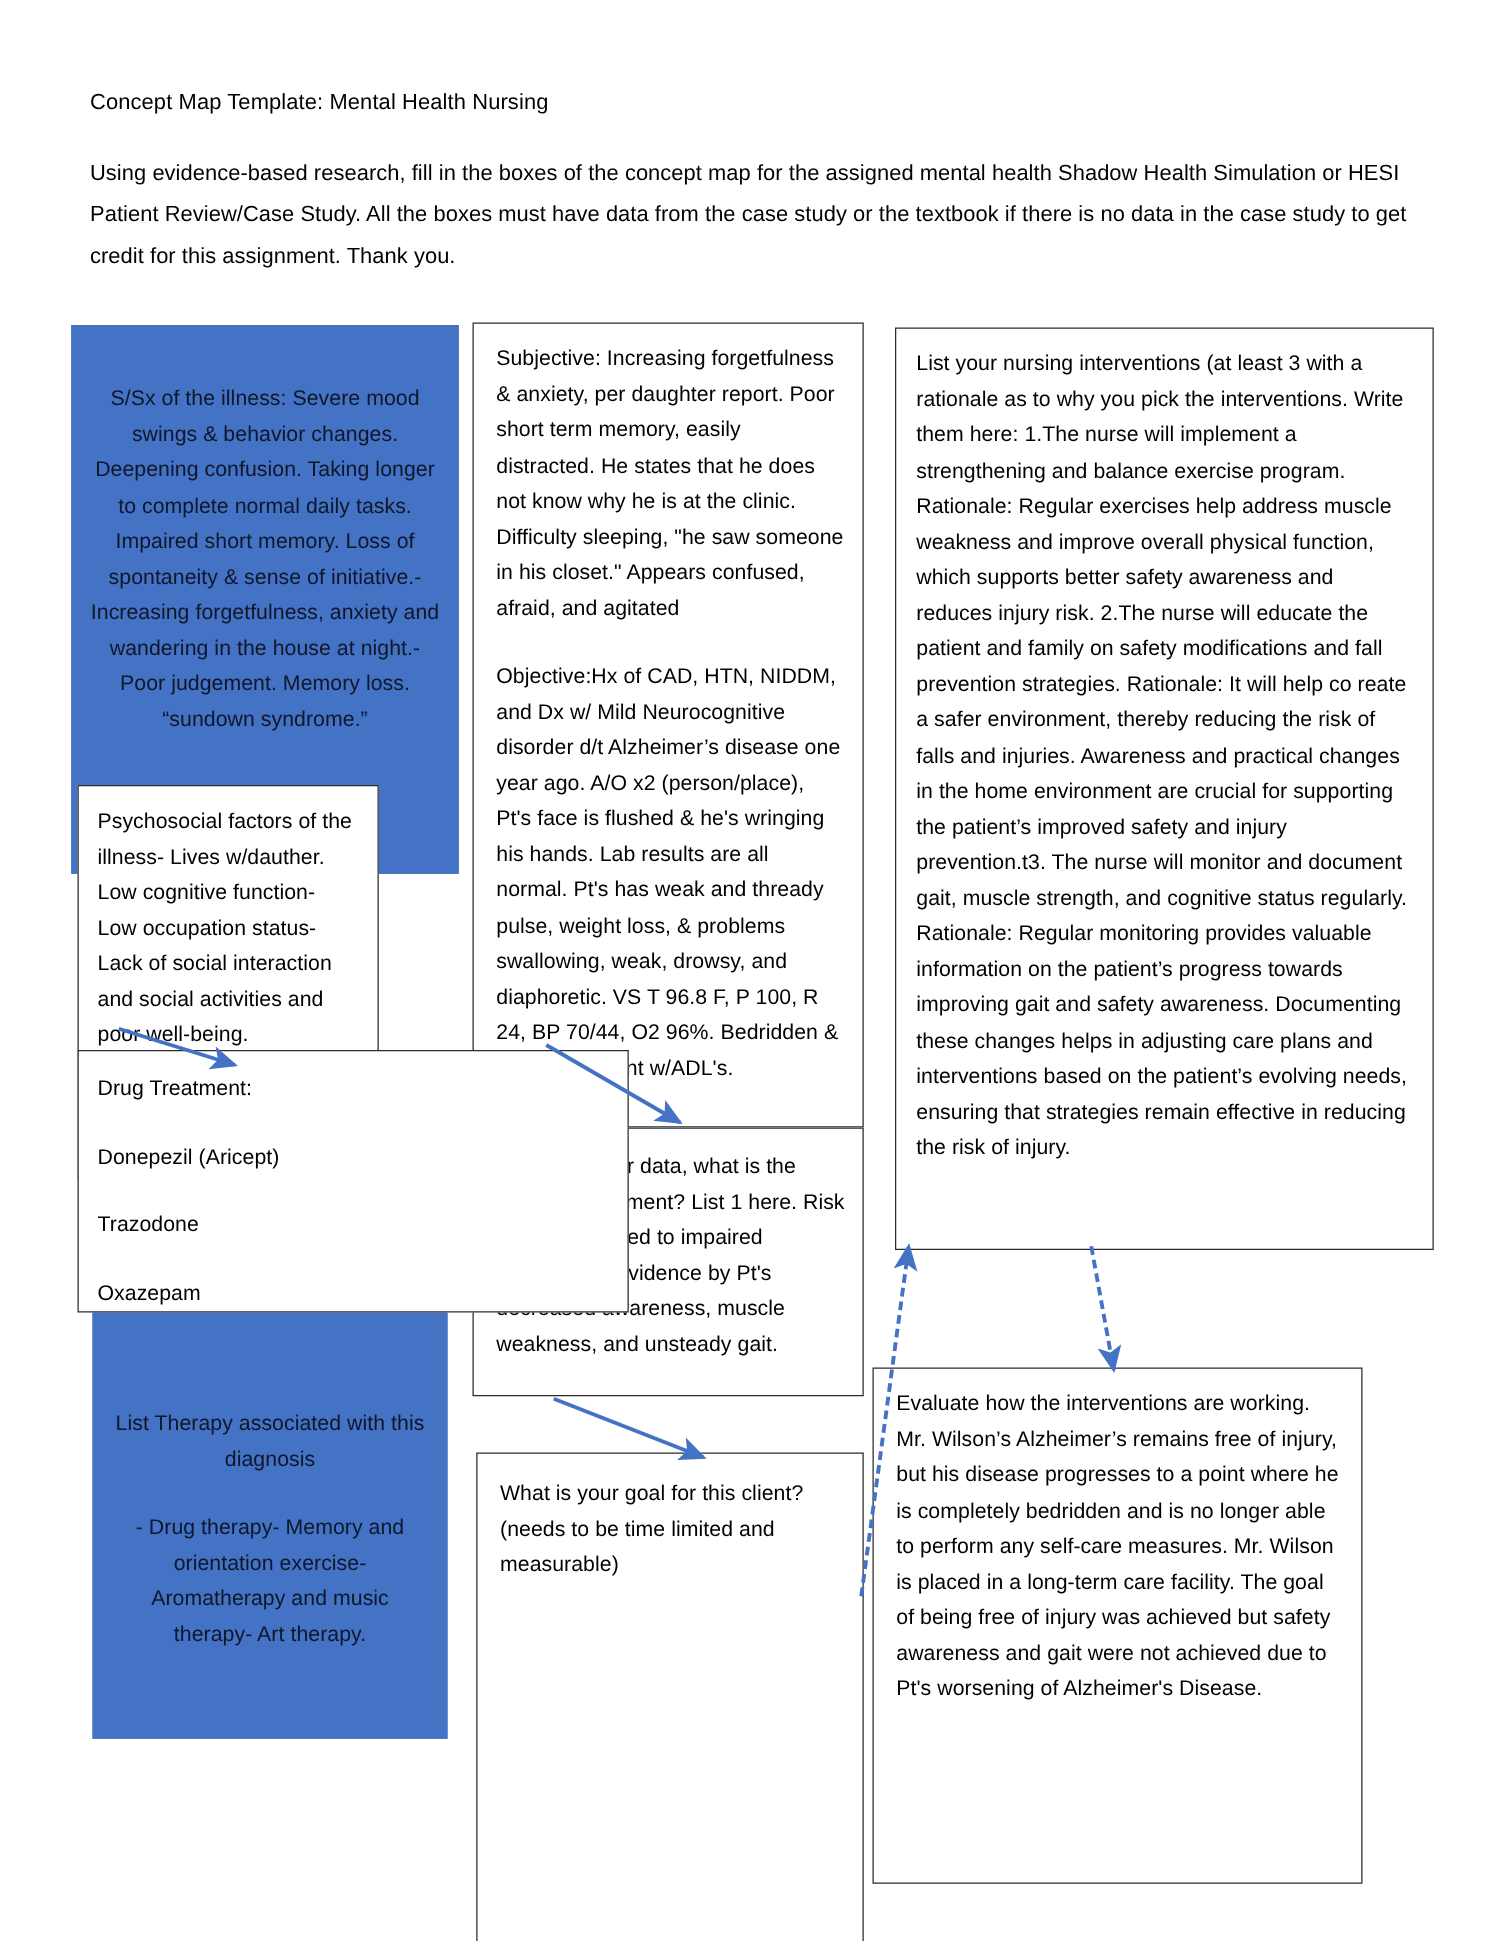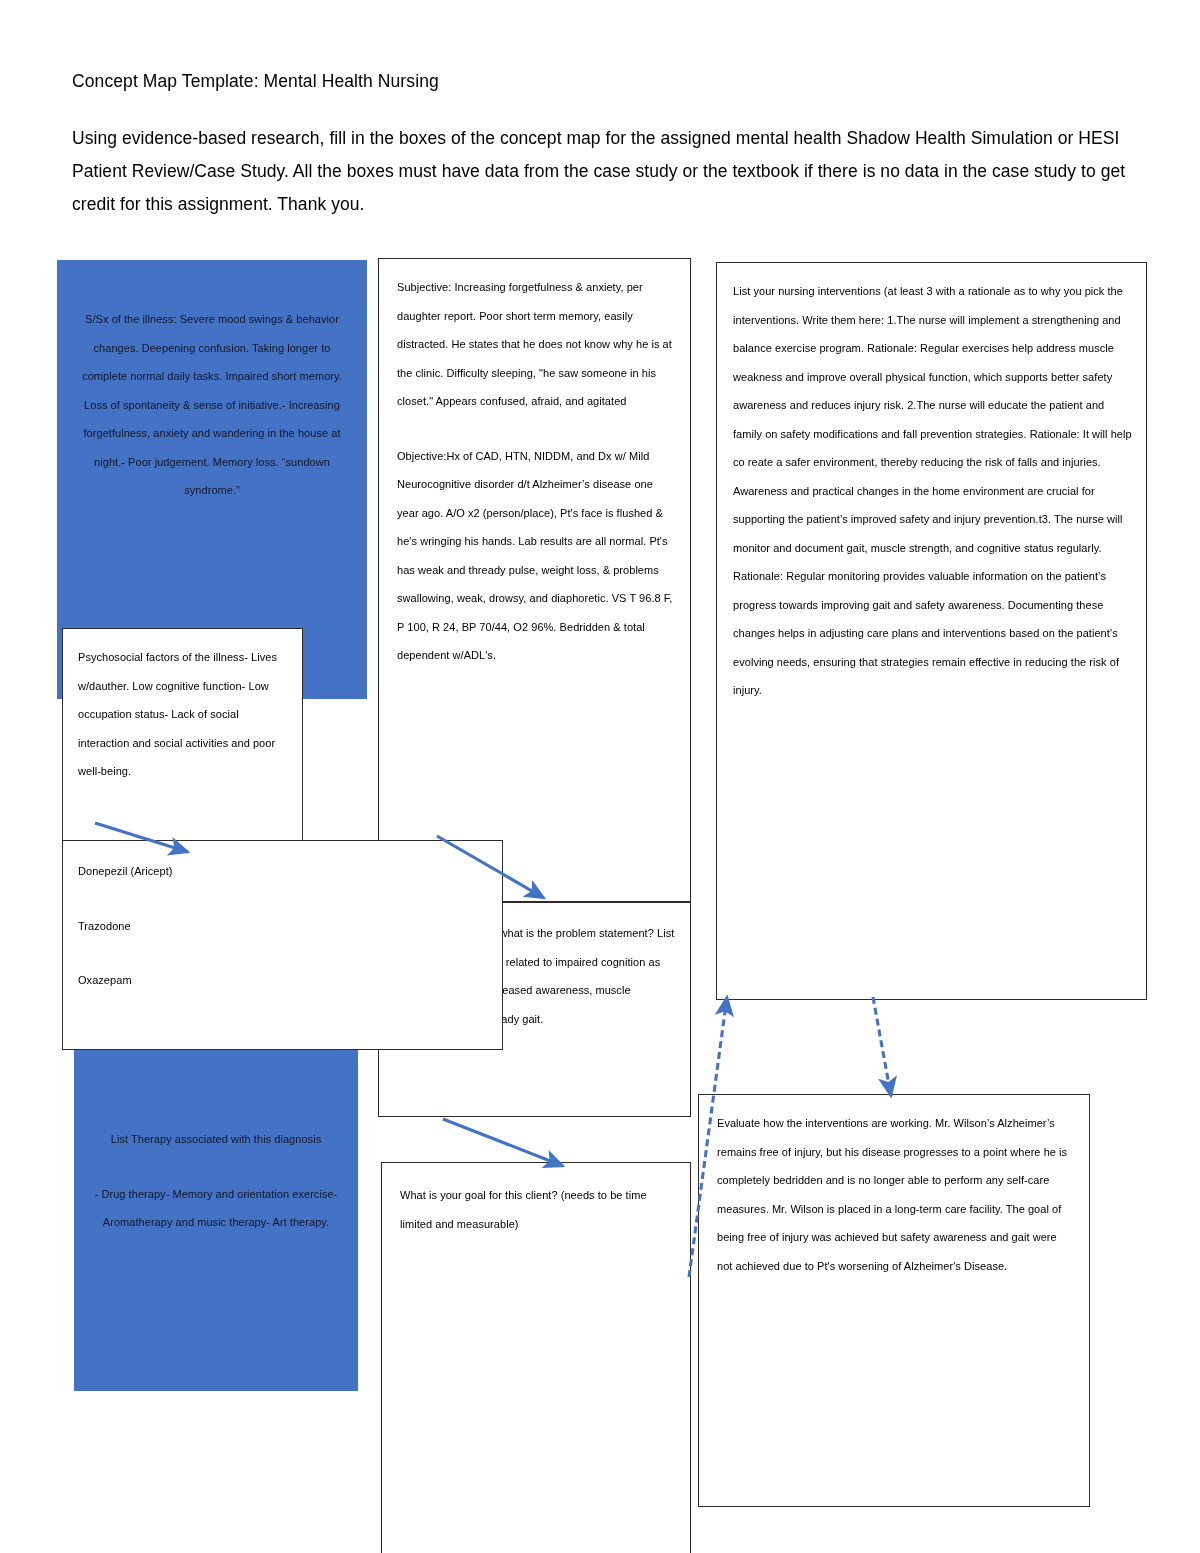--- a/index.html
+++ b/index.html
@@ -36,21 +36,21 @@
     top: 122px;
     width: 1078px;
     font-size: 17.5px;
     line-height: 33px;
     letter-spacing: 0.05px;
   }
 
   .node {
     position: absolute;
     box-sizing: border-box;
-    font-size: 11px;
+    font-size: 17px;
     line-height: 28.5px;
     letter-spacing: 0.05px;
     overflow: hidden;
   }
   .node.white {
     background: #ffffff;
     border: 1.3px solid #2b2b2b;
   }
   .node.blue {
     background: #4472C4;
@@ -99,20 +99,21 @@
 
   <div class="node blue" id="ssx-box">
     <p>S/Sx of the illness: Severe mood swings &amp; behavior changes. Deepening confusion. Taking longer to complete normal daily tasks. Impaired short memory. Loss of spontaneity &amp; sense of initiative.- Increasing forgetfulness, anxiety and wandering in the house at night.- Poor judgement. Memory loss. “sundown syndrome.”</p>
   </div>
 
   <div class="node white" id="psychosocial-box">
     <p>Psychosocial factors of the illness- Lives w/dauther.  Low cognitive function- Low occupation status- Lack of social interaction and social activities and poor well-being.</p>
   </div>
 
   <div class="node white" id="drug-box">
+    <p>Drug Treatment:</p>
     <p>Donepezil (Aricept)</p>
     <p>Trazodone</p>
     <p>Oxazepam</p>
   </div>
 
   <div class="node blue" id="therapy-box">
     <p>List Therapy associated with this diagnosis</p>
     <p>- Drug therapy- Memory and orientation exercise- Aromatherapy and music therapy- Art therapy.</p>
   </div>
 

